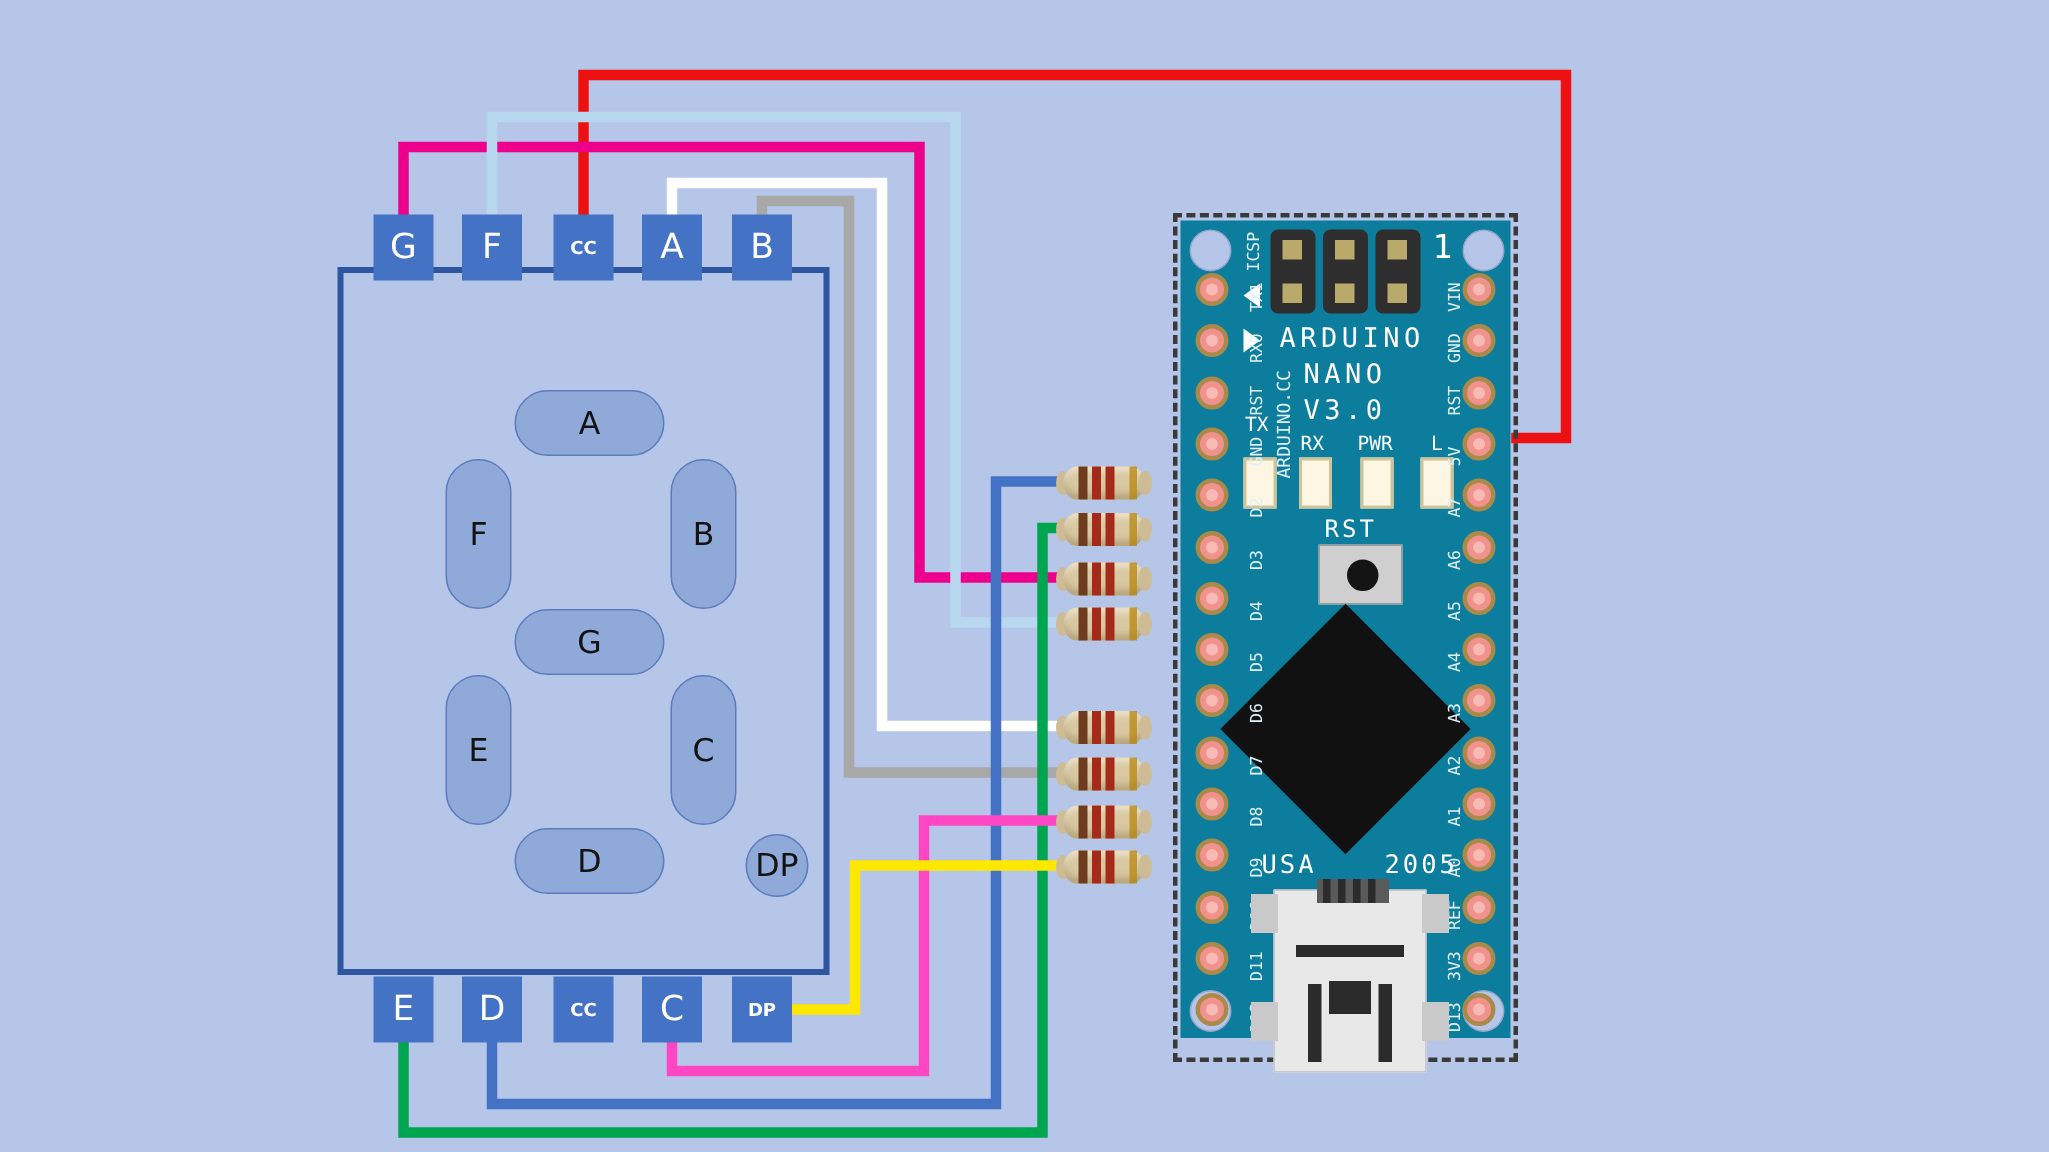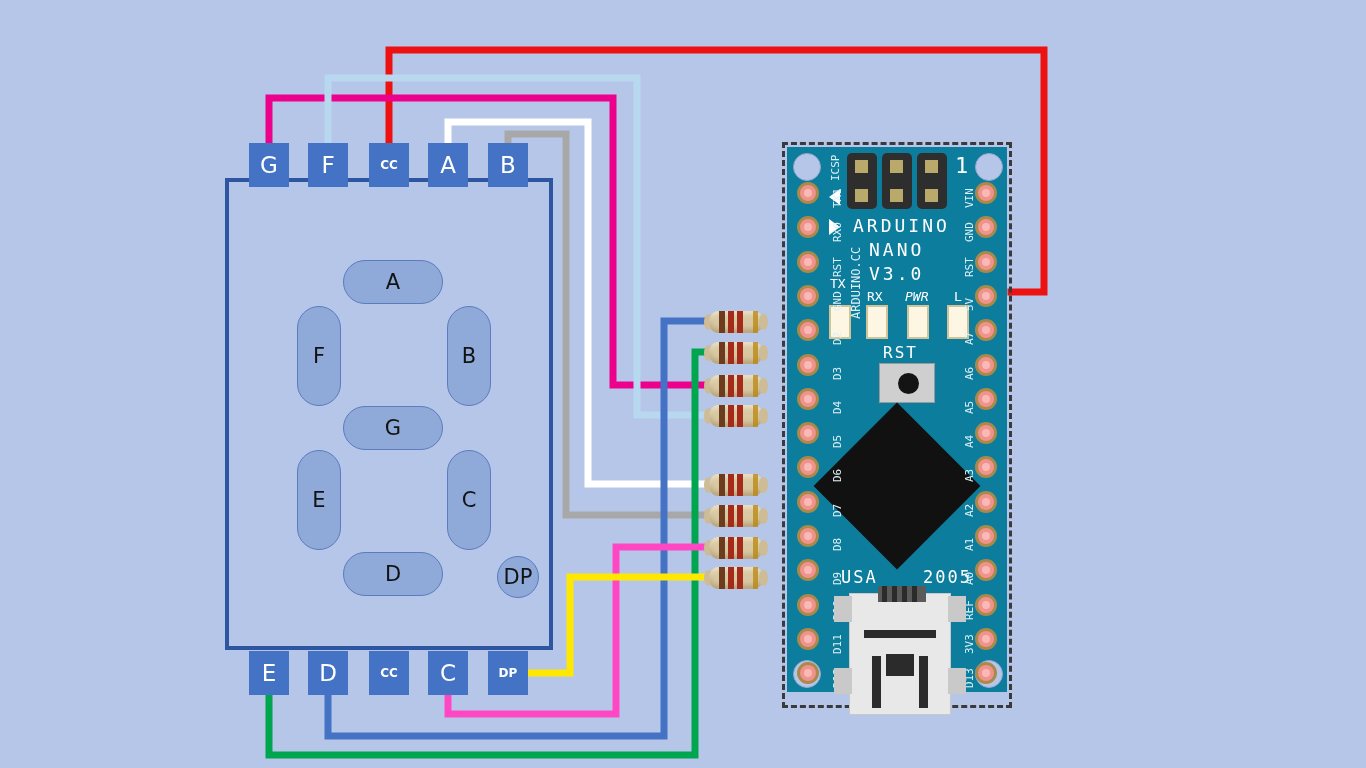--- a/index.html
+++ b/index.html
@@ -267,21 +267,21 @@
 
       <div class="brand" style="left:66px;top:68px;">ARDUINO</div>
       <div class="brand" style="left:82px;top:92px;">NANO</div>
       <div class="brand" style="left:82px;top:116px;">V3.0</div>
       <div class="plabel" style="left:62px;top:172px;transform:rotate(-90deg);font-size:12px;">ARDUINO.CC</div>
 
       <div class="smdlab" style="left:43px;top:129px;">TX</div>
       <div class="smd" style="left:42px;top:158px;"></div>
       <div class="smdlab" style="left:80px;top:142px;">RX</div>
       <div class="smd" style="left:79px;top:158px;"></div>
-      <div class="smdlab" style="left:118px;top:142px;font-style:italic;">PWR</div>
+      <div class="smdlab" style="left:118px;top:142px;">PWR</div>
       <div class="smd" style="left:120px;top:158px;"></div>
       <div class="smdlab" style="left:167px;top:142px;">L</div>
       <div class="smd" style="left:160px;top:158px;"></div>
 
       <div class="brand" style="left:96px;top:196px;font-size:16px;letter-spacing:2px;">RST</div>
       <div class="rstbtn" style="left:92px;top:216px;">
           <i></i>
         </div>
 
       <div class="chip" style="left:51px;top:280px;"></div>

